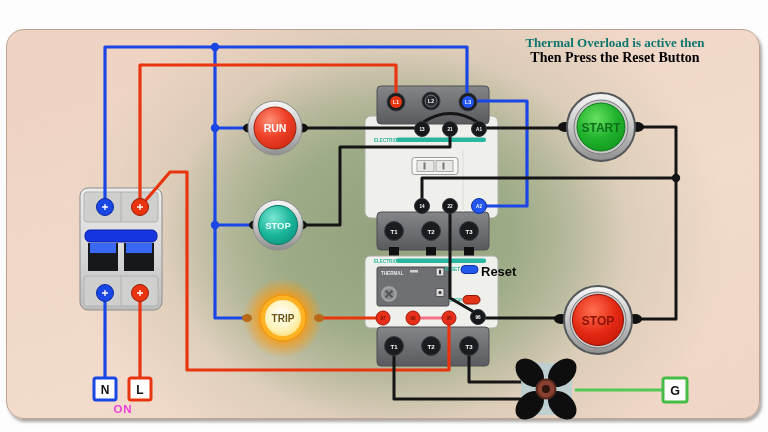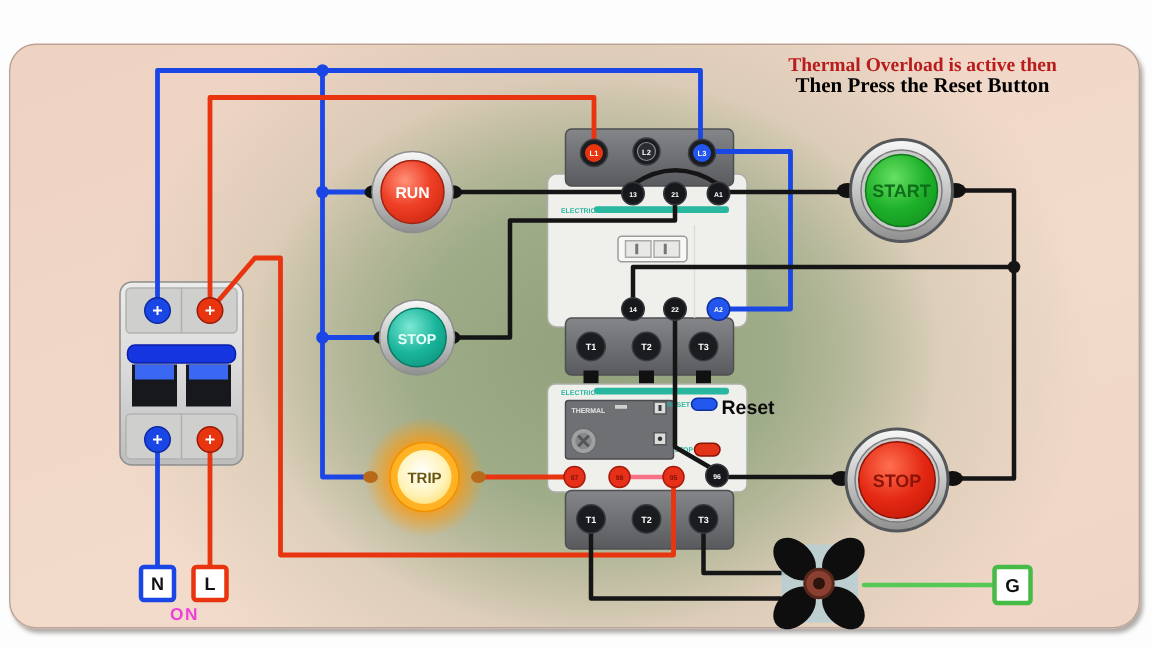--- a/index.html
+++ b/index.html
@@ -8,21 +8,21 @@
   #panel{position:absolute;left:6px;top:29px;width:752px;height:388px;
          border-radius:18px;border:1px solid #bca394;
          box-shadow:2px 3px 3px rgba(110,100,95,.55);
          background:
            radial-gradient(ellipse 230px 185px at 389px 206px,#93a07c 0%,#9dab87 50%,rgba(157,171,135,0) 100%),
            radial-gradient(ellipse 330px 265px at 392px 204px,rgba(160,172,138,.85) 0%,rgba(160,172,138,0) 100%),
            linear-gradient(160deg,#eed2c2 0%,#f2dbcb 60%,#efd5c5 100%);}
   svg{position:absolute;left:0;top:0;}
   #note{position:absolute;left:498px;top:36px;width:234px;text-align:center;
         font-family:"Liberation Serif",serif;font-weight:bold;line-height:1.08;}
-  #note .ln12{font-size:13px;color:#b91c1c;}
+  #note .ln12{font-size:13px;color:#0f766e;}
   #note .ln3{font-size:14px;color:#000;text-align:center;}
   .t45{font-size:4.6px;font-weight:bold;}
   .t5{font-size:5px;font-weight:bold;}
   .t6{font-size:6px;font-weight:bold;}
   .teal{fill:#2ab7a0;}
   text{font-family:"Liberation Sans",sans-serif;}
 </style>
 </head>
 <body>
 

